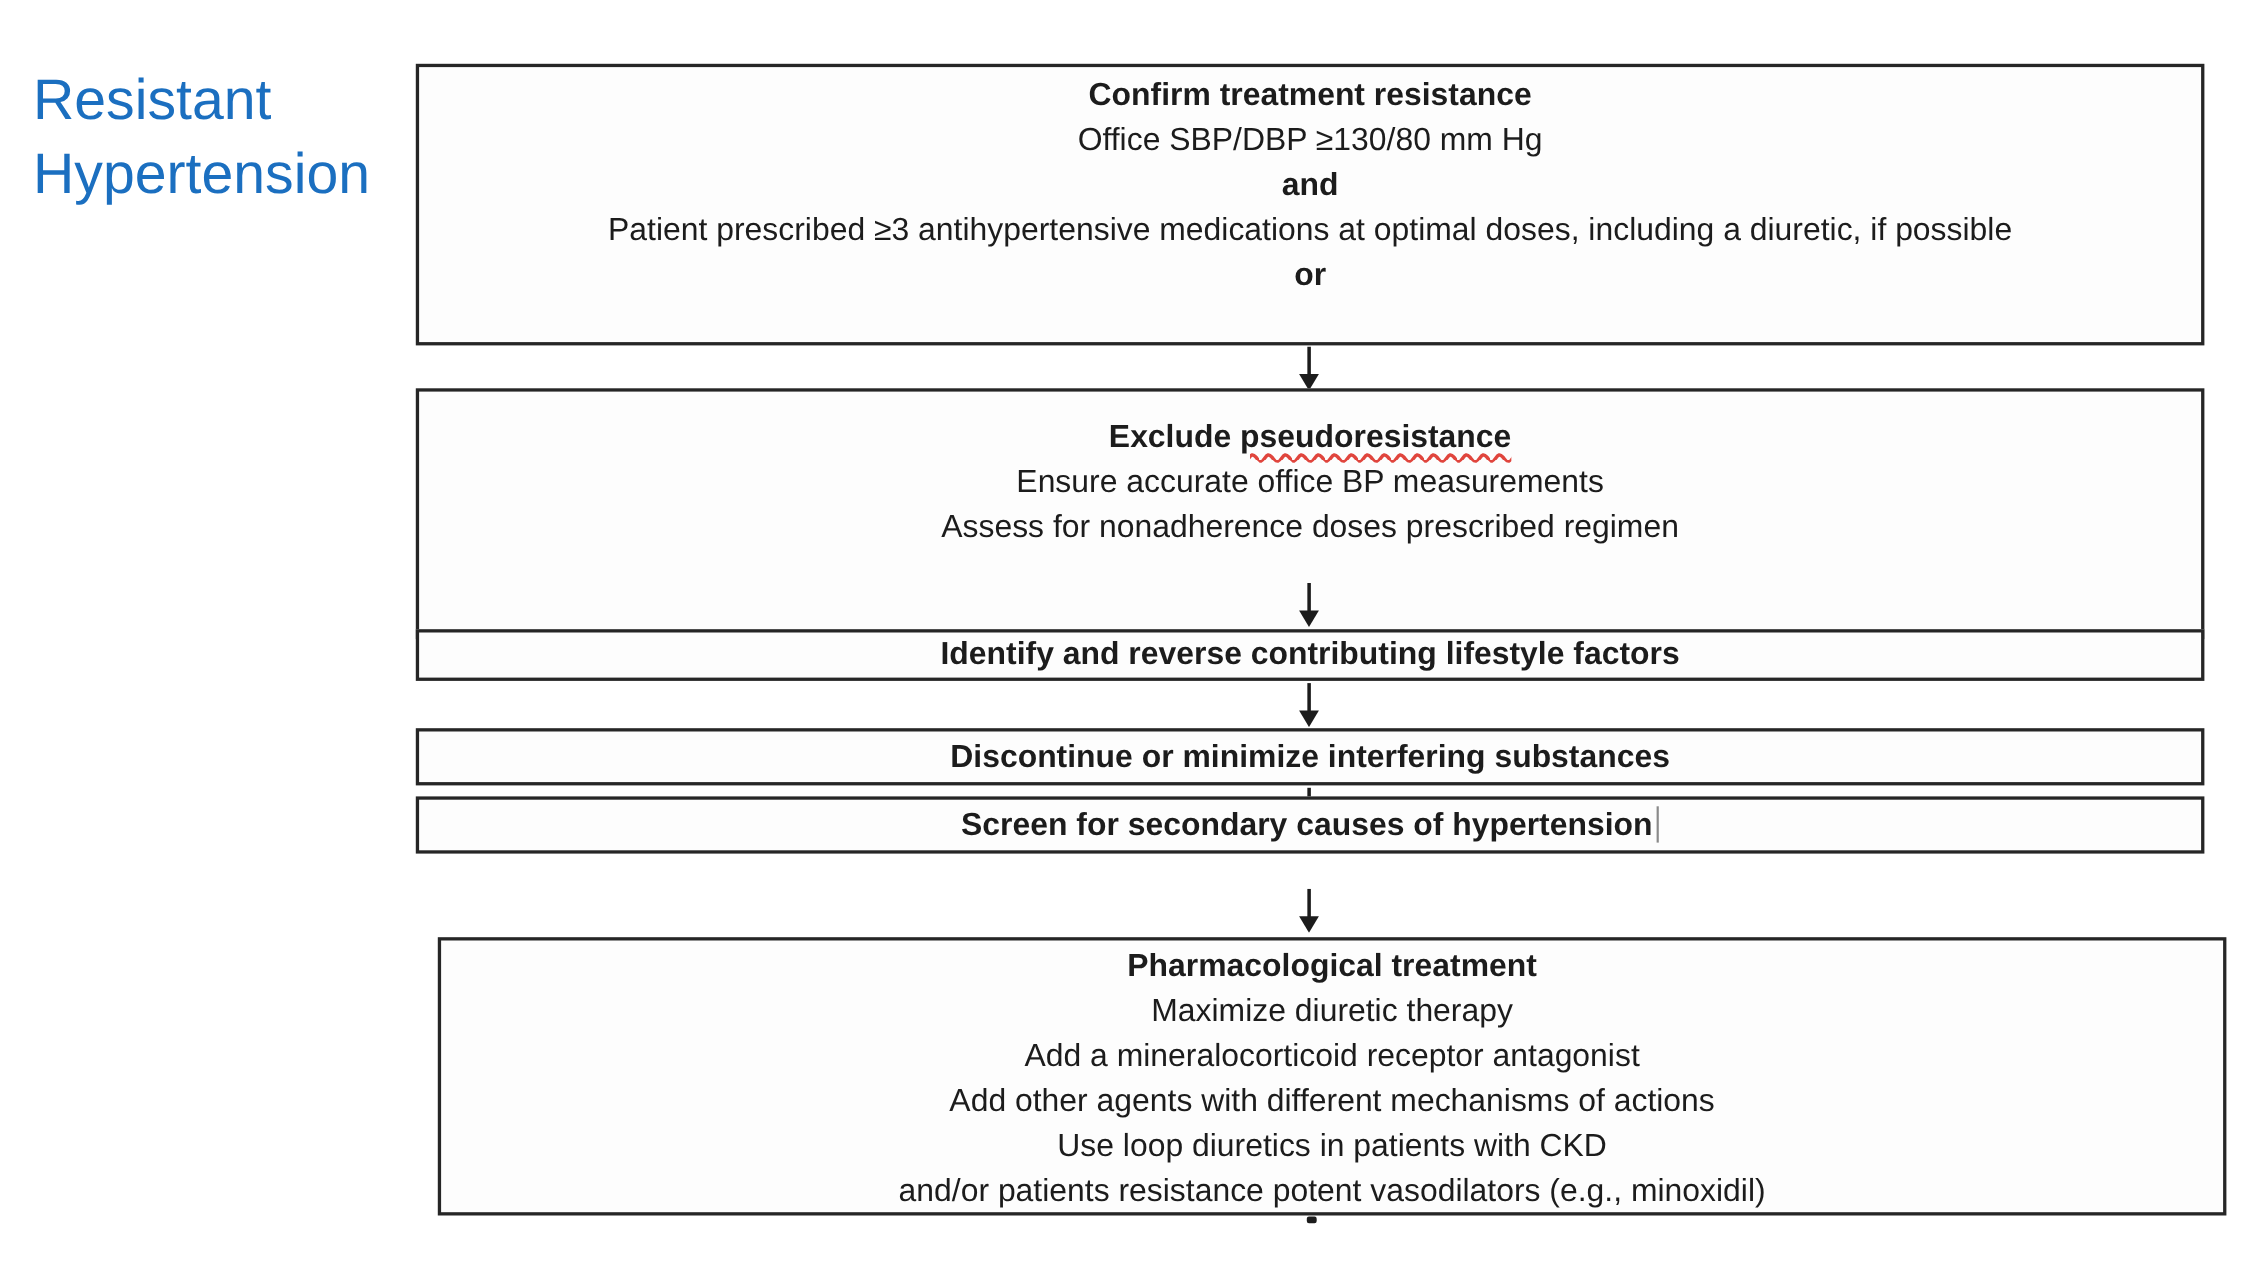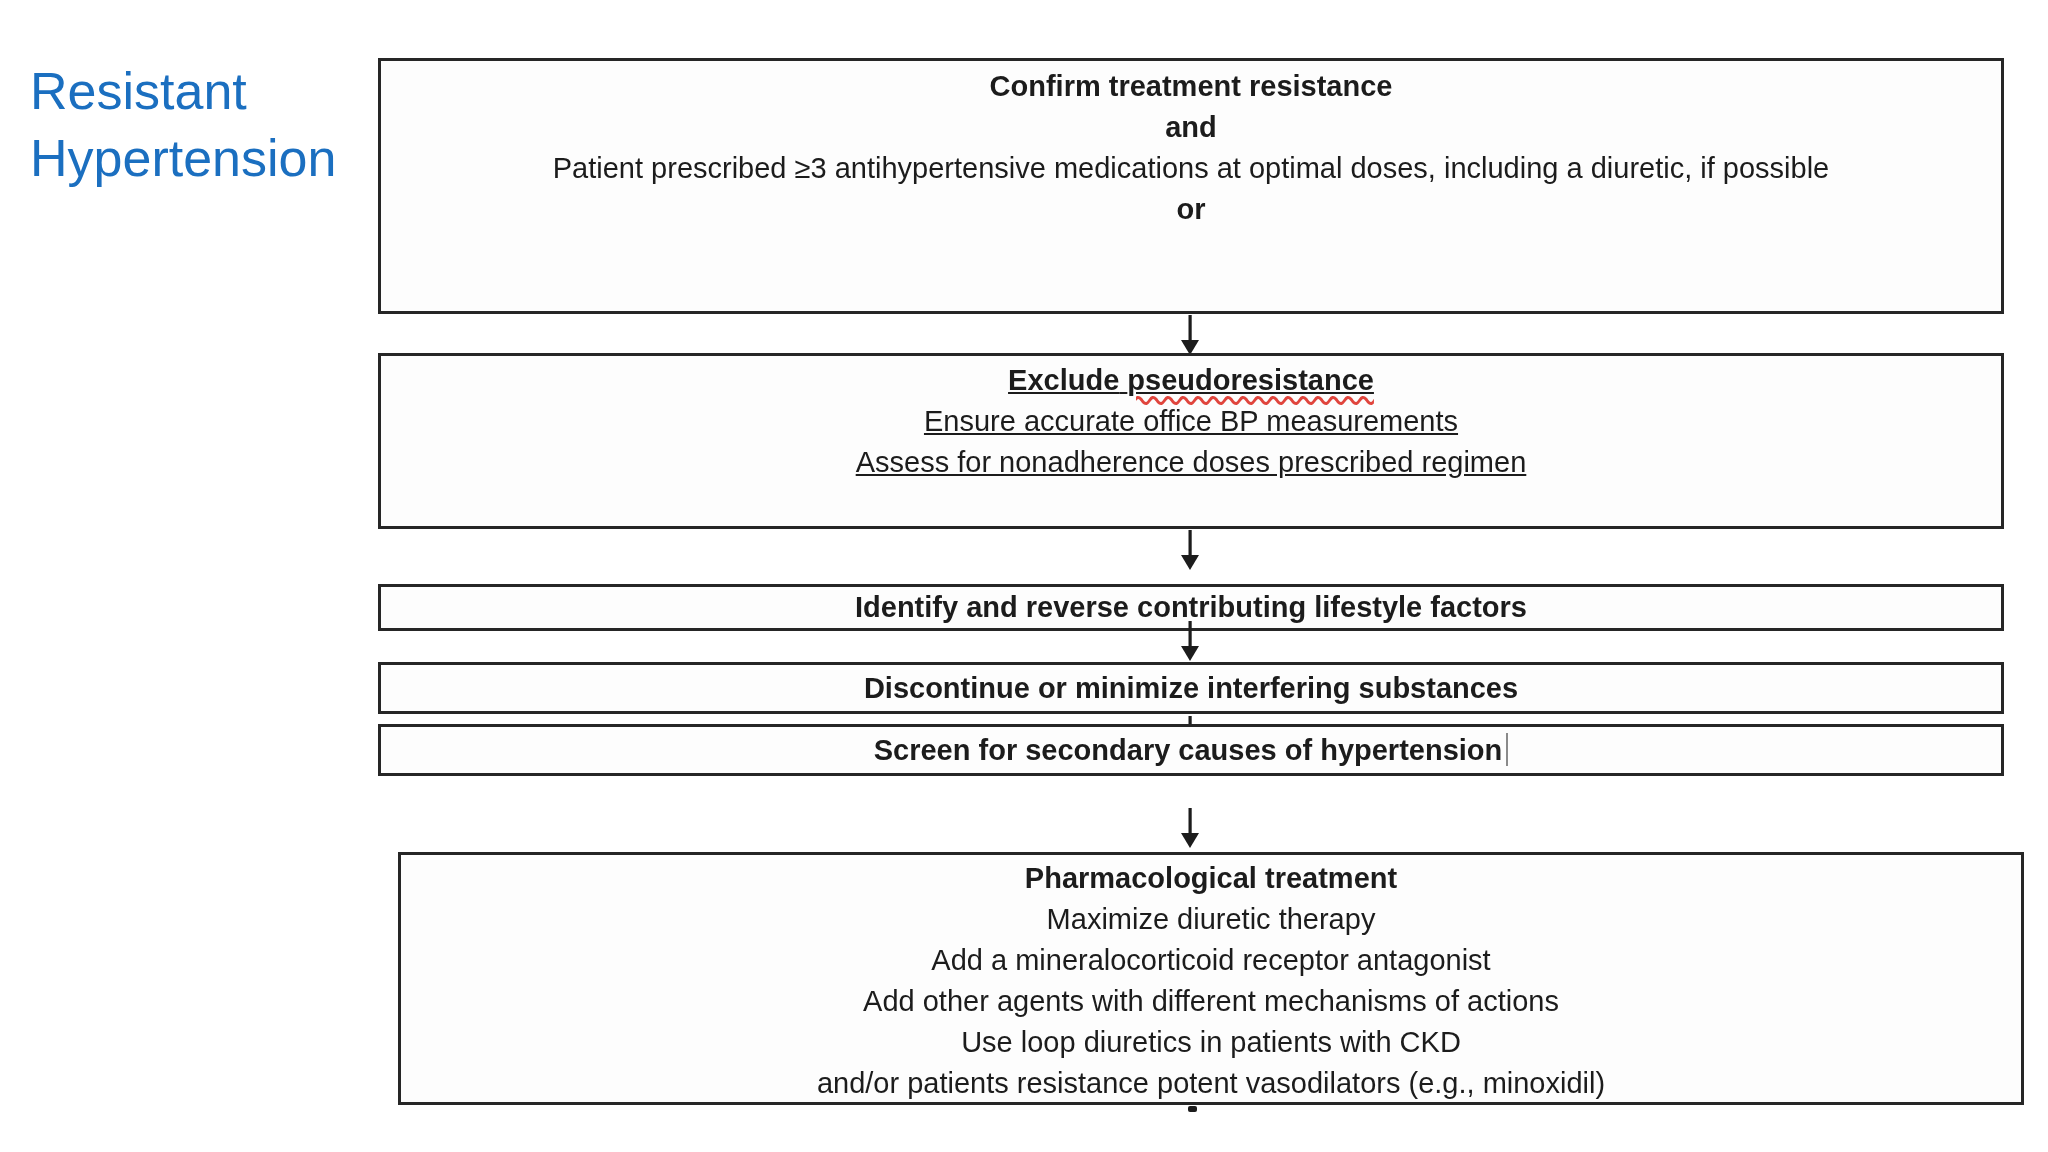--- a/index.html
+++ b/index.html
@@ -32,22 +32,22 @@
     width: 1626px;
     box-sizing: border-box;
     border: 3px solid #262626;
     background: #fdfdfd;
     text-align: center;
   }
   .line { font-size: 29px; line-height: 41px; white-space: nowrap; }
   .bold { font-weight: bold; }
 
   .box1 { top: 58px;  height: 256px; padding-top: 5px; }
-  .box2 { top: 353px; height: 176px; padding-top: 4px; text-decoration: underline; }
-  .box3 { top: 572px; height: 47px; margin-top: 12px; }
+  .box2 { top: 353px; height: 228px; padding-top: 21px; }
+  .box3 { top: 572px; height: 47px; }
   .box4 { top: 662px; height: 52px; }
   .box5 { top: 724px; height: 52px; }
   .box6 { top: 852px; height: 253px; padding-top: 3px; margin-left: 20px; }
 
   .single {
     display: flex;
     align-items: center;
     justify-content: center;
   }
 
@@ -93,20 +93,21 @@
 
 <div class="canvas">
 
   <div class="slide-title">
     <div>Resistant</div>
     <div>Hypertension</div>
   </div>
 
   <div class="flow-box box1">
     <div class="line bold">Confirm treatment resistance</div>
+    <div class="line">Office SBP/DBP ≥130/80 mm Hg</div>
     <div class="line bold">and</div>
     <div class="line">Patient prescribed ≥3 antihypertensive medications at optimal doses, including a diuretic, if possible</div>
     <div class="line bold">or</div>
   </div>
 
   <div class="arrow a1">
     <svg width="26" height="40" viewBox="0 0 26 40">
       <rect class="shape" x="11.5" y="0" width="3.2" height="27"></rect>
       <polygon class="shape" points="4,25 22,25 13,40"></polygon>
     </svg>

